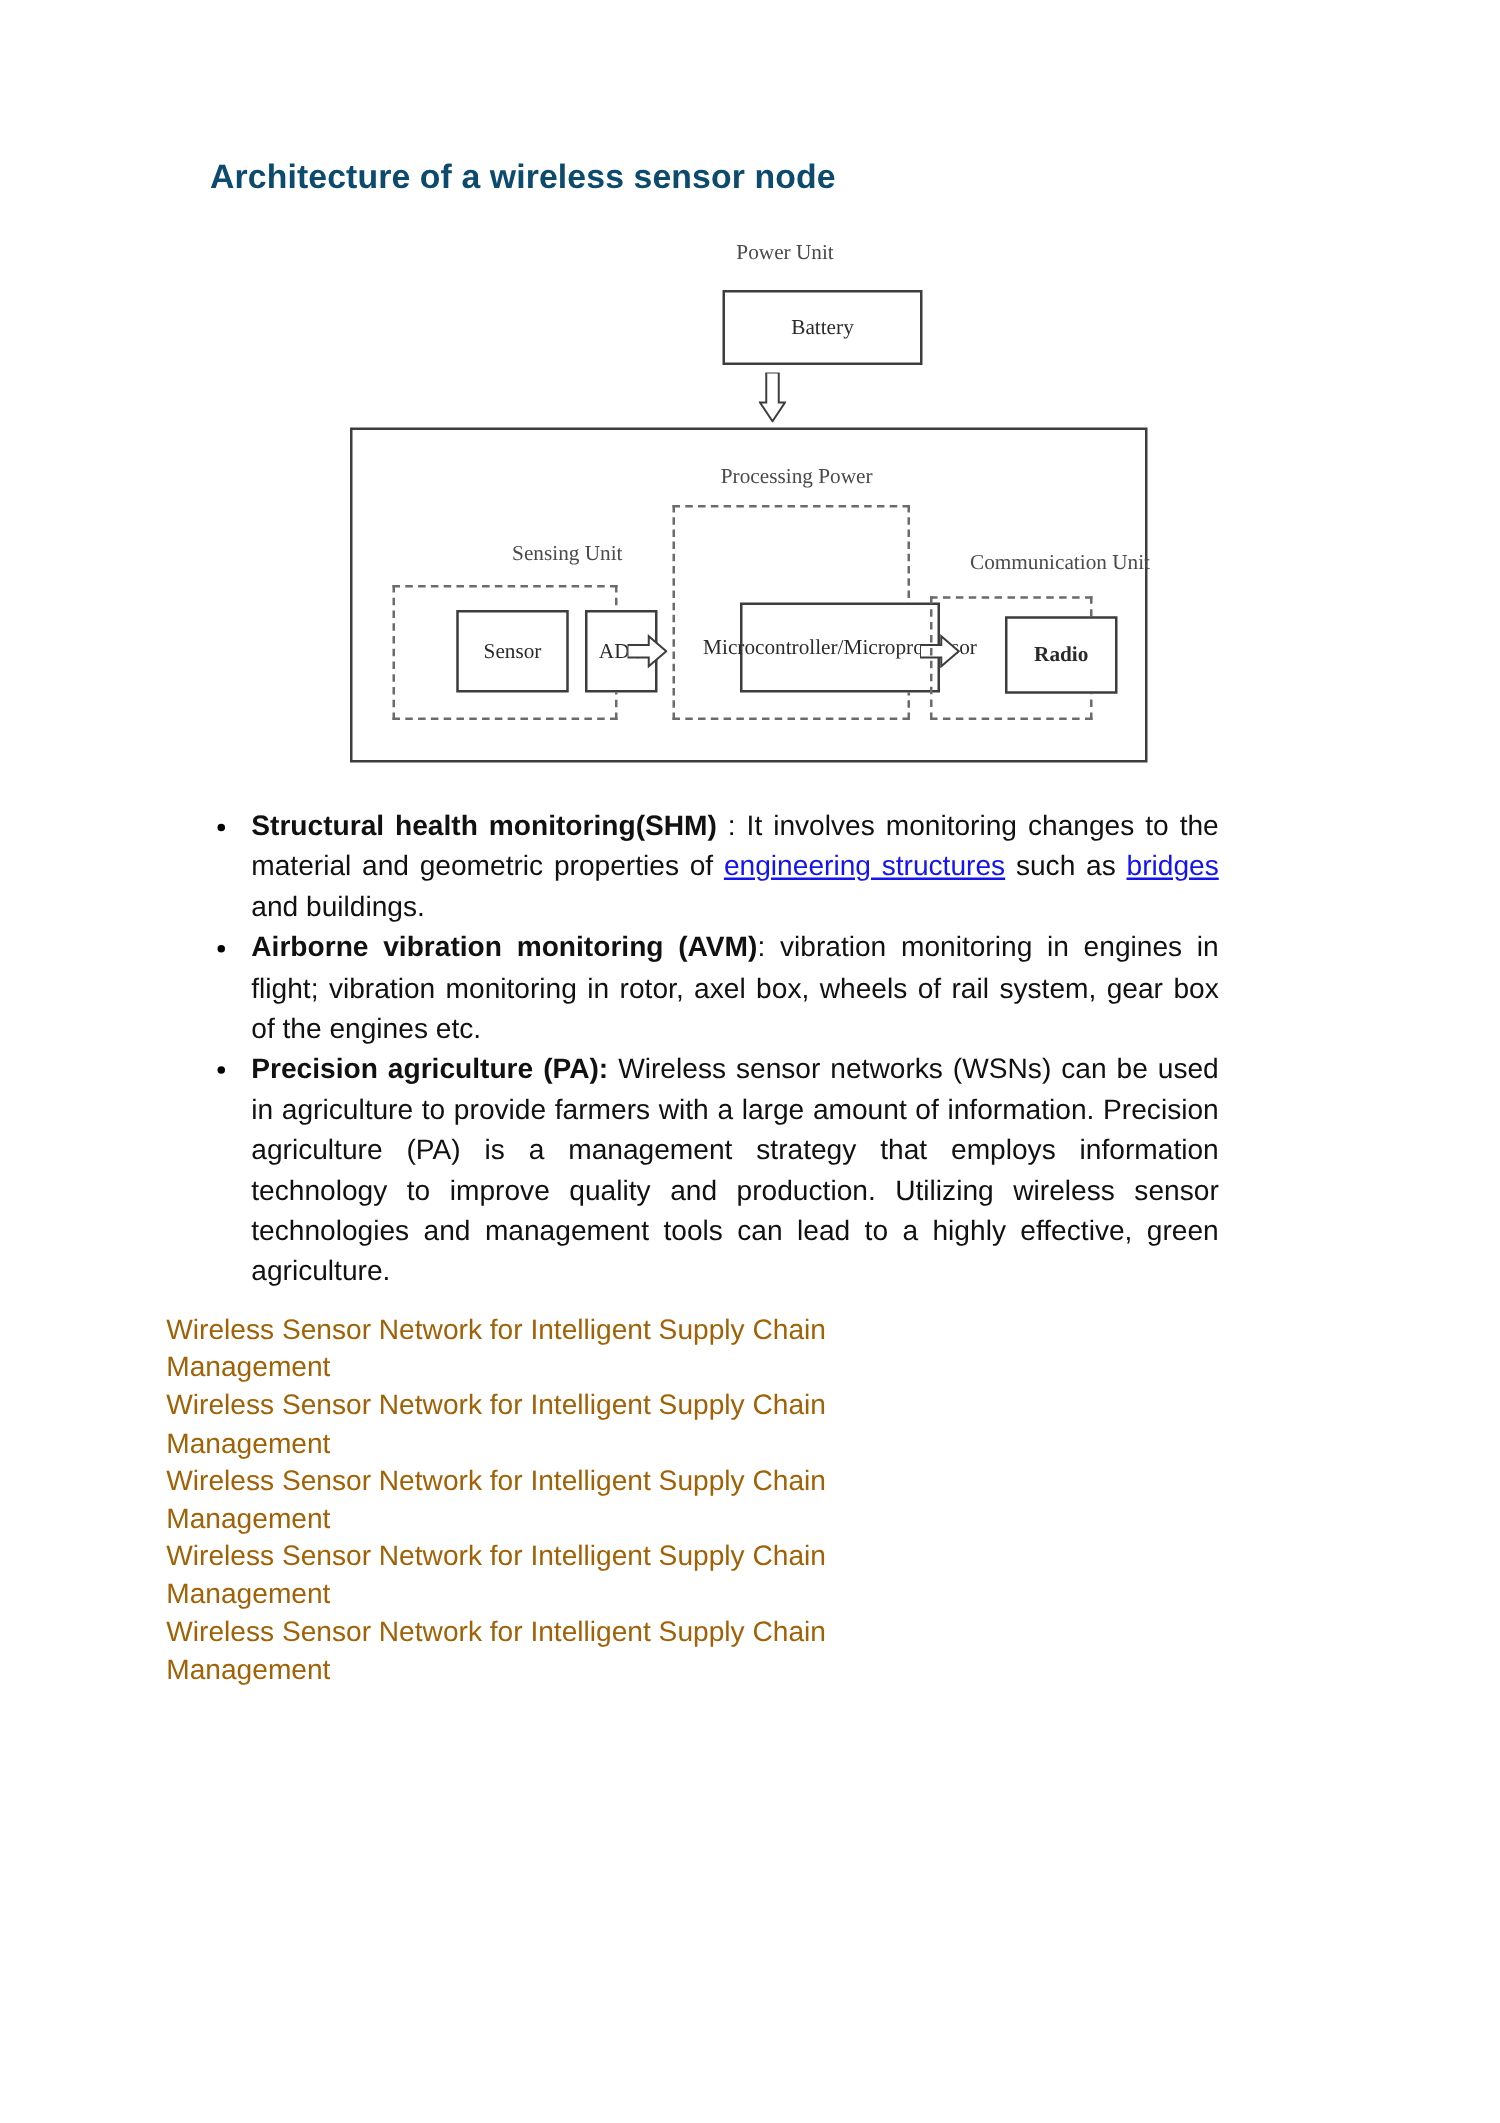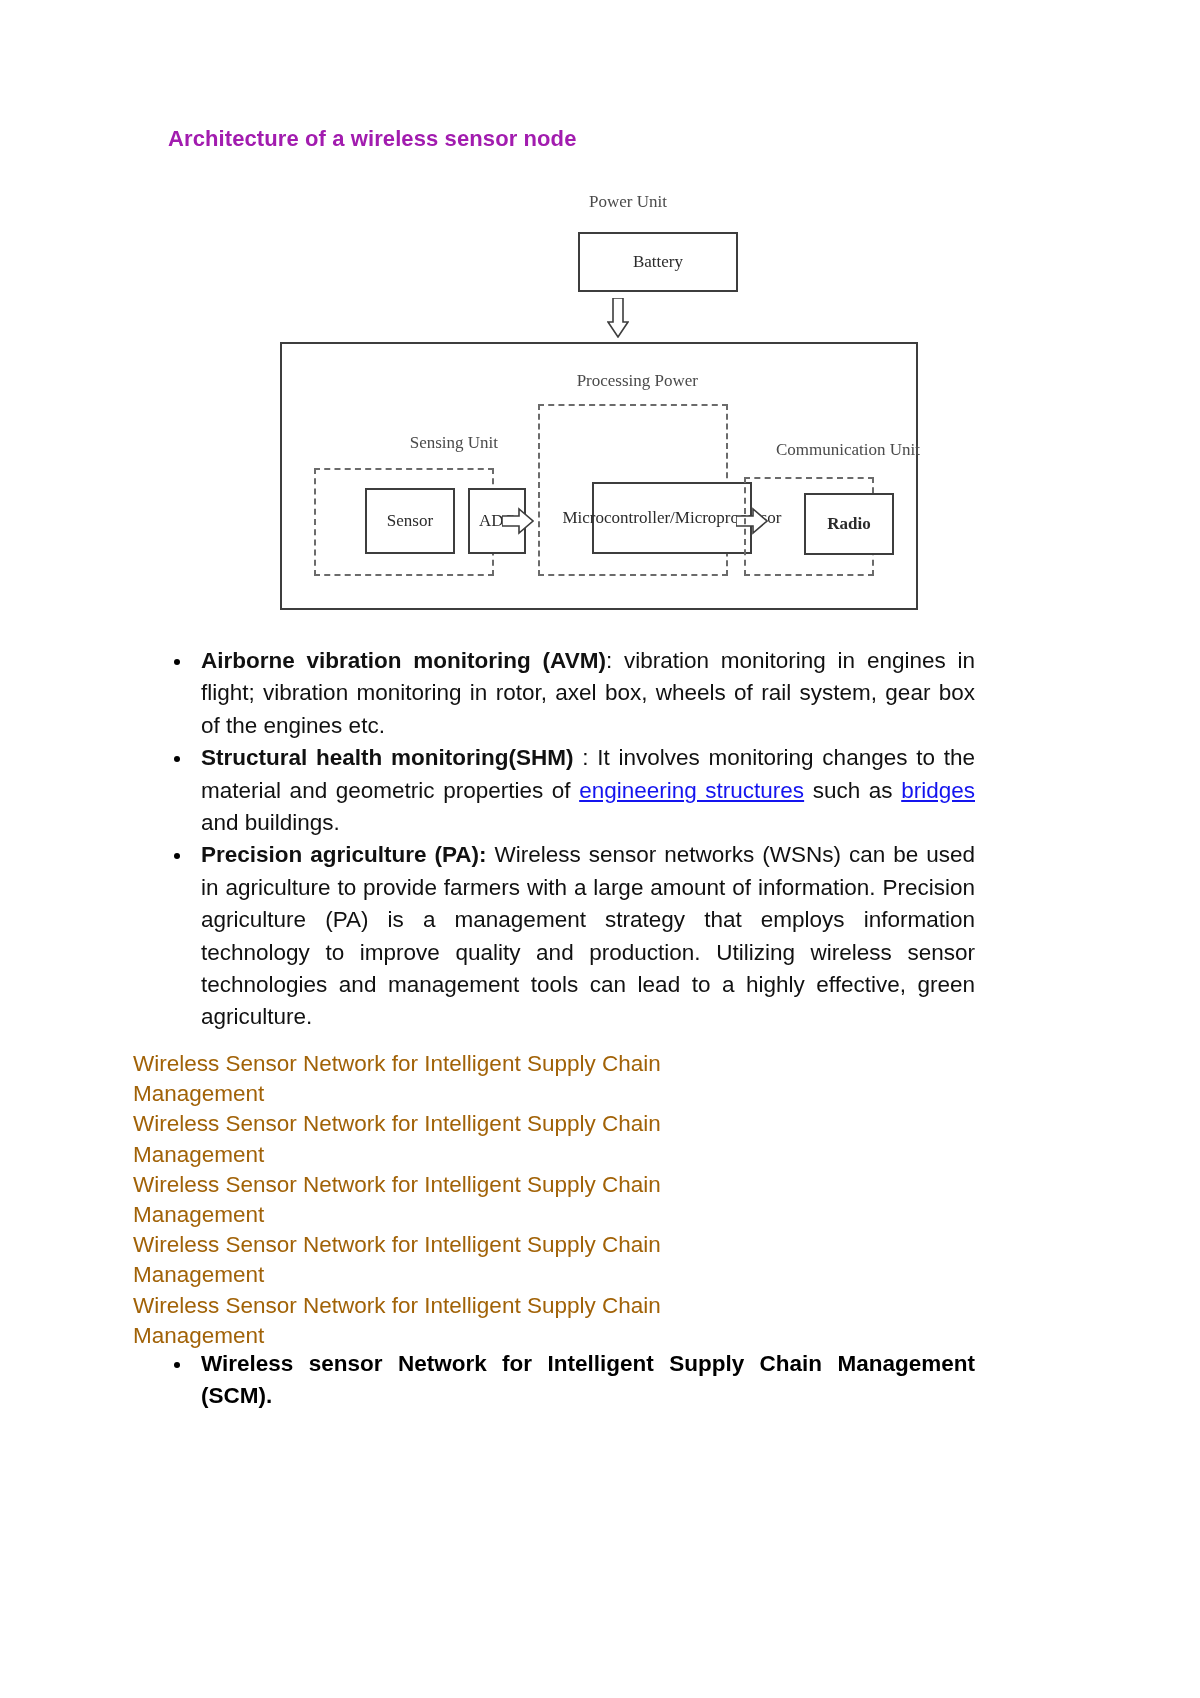--- a/index.html
+++ b/index.html
@@ -22,24 +22,24 @@
     width: 1200px;
     height: 1698px;
     background: #ffffff;
   }
 
   
   .doc-title {
     position: absolute;
     left: 168px;
     top: 126px;
-    font-size: 22px;
+    font-size: 27px;
     font-weight: bold;
     letter-spacing: 0.1px;
-    color: #a21caf;
+    color: #0c4a6e;
     white-space: nowrap;
   }
 
   
   .figure {
     position: absolute;
     left: 280px;
     top: 190px;
     width: 640px;
     height: 420px;
@@ -193,37 +193,34 @@
     </svg>
 
     <div class="dashed-box" style="left: 464px; top: 287px; width: 130px; height: 99px;"></div>
 
     <div class="solid-box" style="left: 484px; top: 303px; width: 90px; height: 62px; font-weight: bold;">Radio</div>
   </div>
 
   <div class="bullet-list">
 
     <div class="bullet-item">
+      <b>Structural health monitoring</b><b>(SHM)</b><span> : It involves monitoring changes to the material and geometric properties of </span><a class="link" href="#">engineering structures</a><span> such as </span><a class="link" href="#">bridges</a><span> and buildings.</span>
+    </div>
+
+    <div class="bullet-item">
       <b>Airborne vibration monitoring (AVM)</b><span>: vibration monitoring in engines in flight; vibration monitoring in rotor, axel box, wheels of rail system, gear box of the engines etc.</span>
-    </div>
-
-    <div class="bullet-item">
-      <b>Structural health monitoring</b><b>(SHM)</b><span> : It involves monitoring changes to the material and geometric properties of </span><a class="link" href="#">engineering structures</a><span> such as </span><a class="link" href="#">bridges</a><span> and buildings.</span>
     </div>
 
     <div class="bullet-item">
       <b>Precision agriculture (PA):</b><span> Wireless sensor networks (WSNs) can be used in agriculture to provide farmers with a large amount of information. Precision agriculture (PA) is a management strategy that employs information technology to improve quality and production. Utilizing wireless sensor technologies and management tools can lead to a highly effective, green agriculture.</span>
     </div>
   </div>
 
   <div class="plain-block">
     <div class="plain-line">Wireless Sensor Network for Intelligent Supply Chain Management</div>
     <div class="plain-line">Wireless Sensor Network for Intelligent Supply Chain Management</div>
     <div class="plain-line">Wireless Sensor Network for Intelligent Supply Chain Management</div>
     <div class="plain-line">Wireless Sensor Network for Intelligent Supply Chain Management</div>
     <div class="plain-line">Wireless Sensor Network for Intelligent Supply Chain Management</div>
   </div>
 
-  <div class="final-list">
-    <div class="bullet-item">Wireless sensor Network for Intelligent Supply Chain Management (SCM).</div>
-  </div>
 
 </div>
 
 </body></html>

